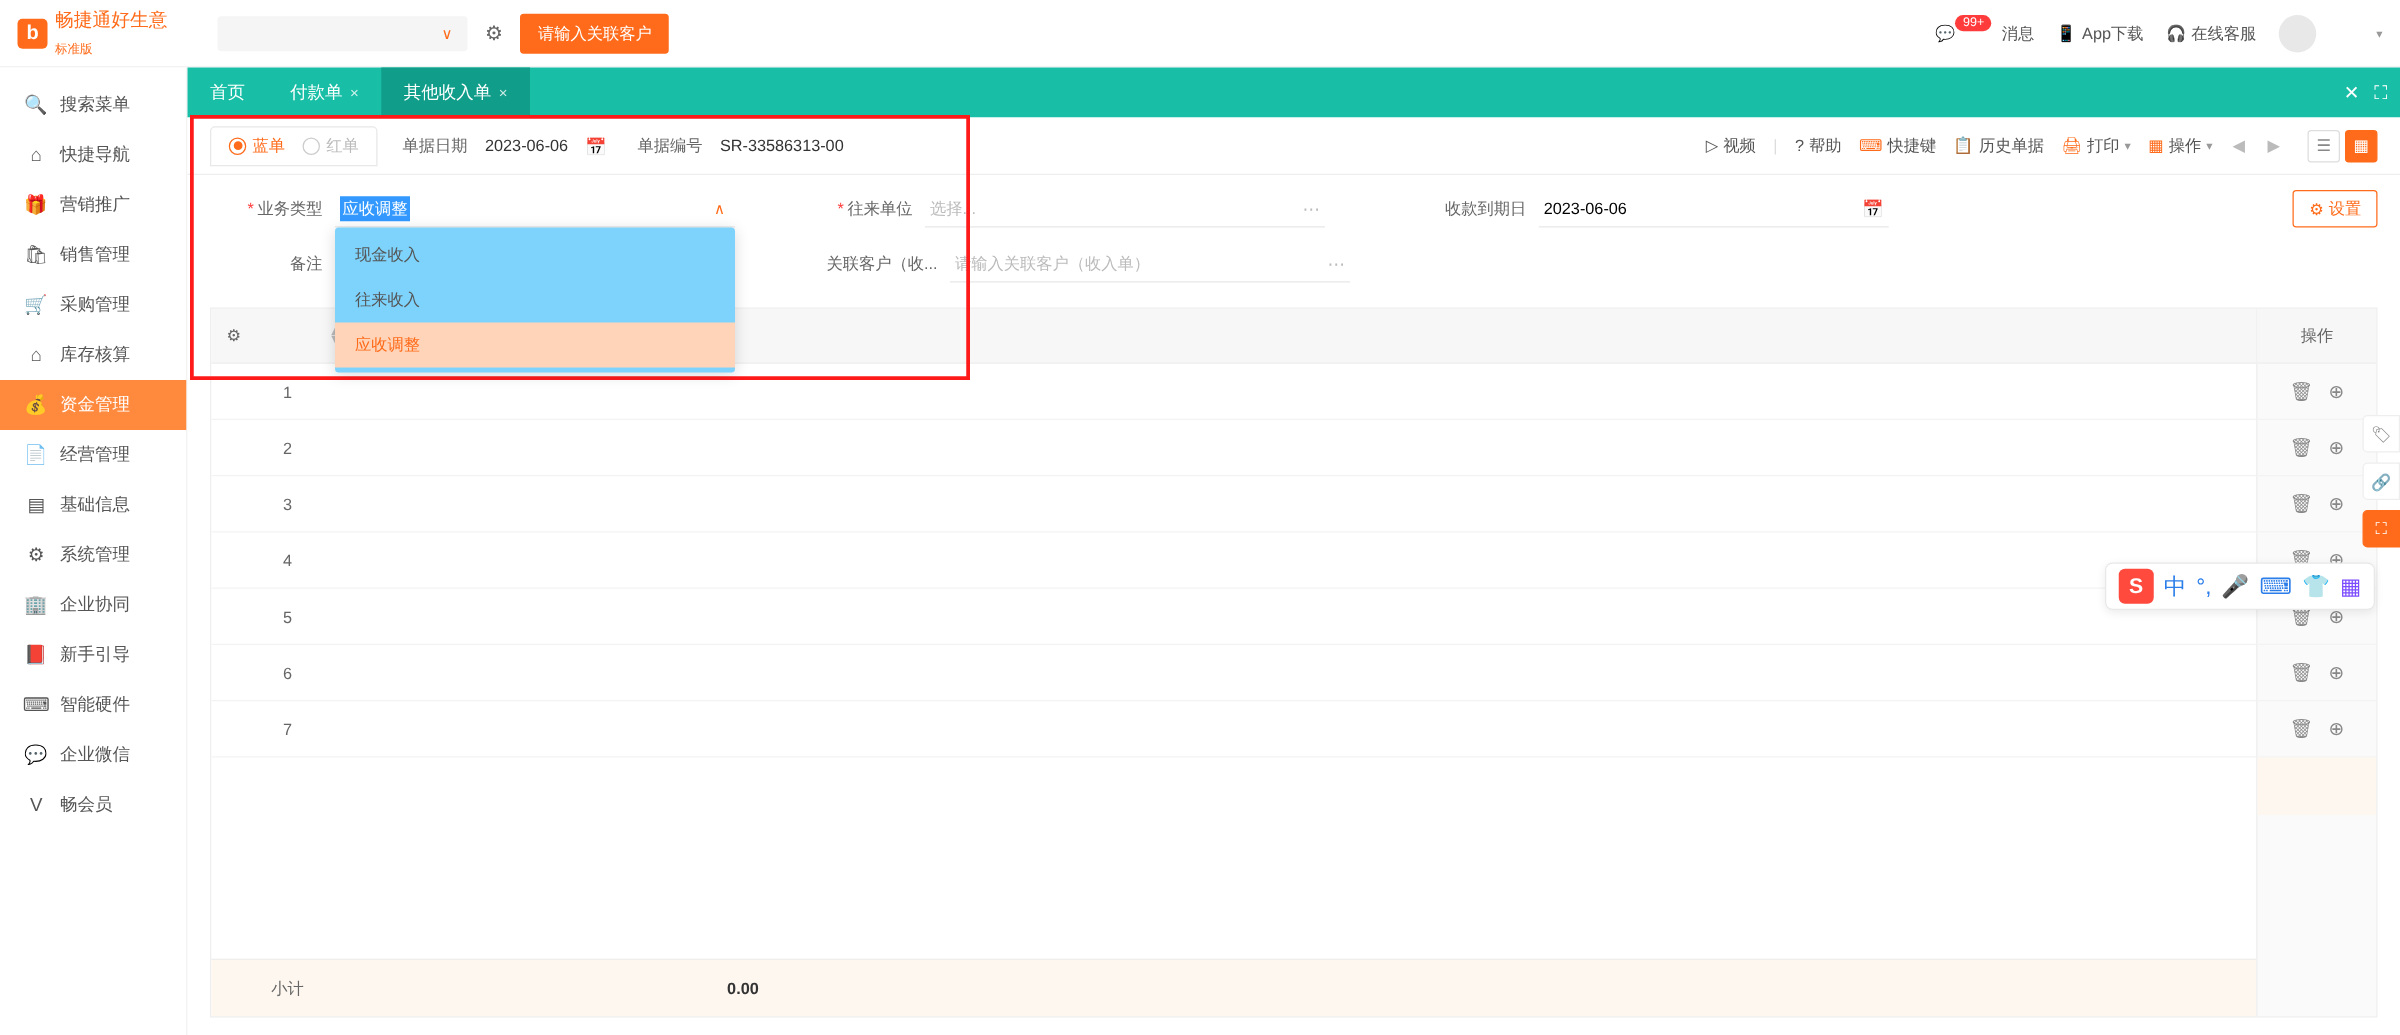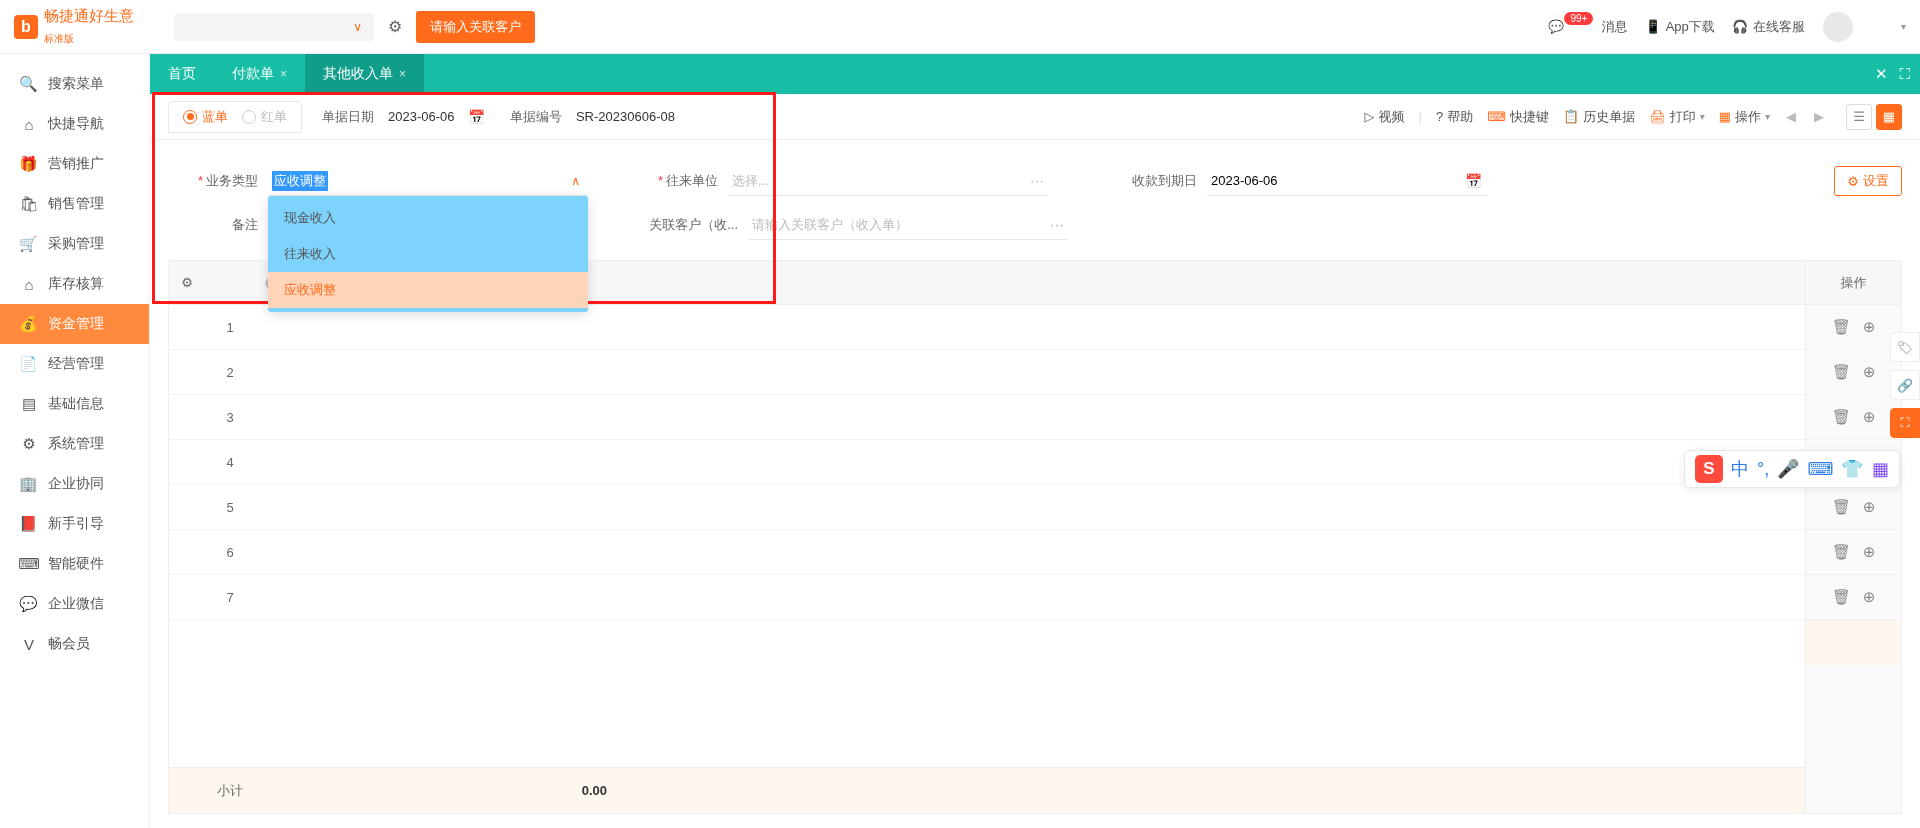--- a/index.html
+++ b/index.html
@@ -56,21 +56,21 @@
     .cal-icon { color: #ff6b1a; font-size: 14px;}
     .toolbar-right { margin-left: auto; display: flex; align-items: center; gap: 14px; color: #555;}
     .tbtn { display: flex; align-items: center; gap: 4px; cursor: pointer; font-size: 13px;}
     .view-switch { display: flex; align-items: center; gap: 4px; margin-left: 6px;}
     .vs-btn { width: 26px; height: 26px; border: 1px solid #ddd; display: flex; align-items: center; justify-content: center; border-radius: 3px; color: #888; cursor: pointer;}
     .vs-btn.active { background: #ff6b1a; border-color: #ff6b1a; color: #fff;}
     .nav-arrow {color: #bbb; cursor: pointer; padding: 0 2px;}
     
     
     .form-area { padding: 12px 18px 6px; background: #fff;}
-    .form-row { display: flex; align-items: flex-end; margin-bottom: 14px; }
+    .form-row { display: flex; align-items: center; margin-bottom: 14px; gap: 12px;}
     .field { display: flex; align-items: center; gap: 10px; position: relative;}
     .field-label { width: 90px; text-align: right; color: #666; font-size: 13px;}
     .req { color: #ff3b3b; margin-right: 3px;}
     .field-input { width: 320px; height: 30px; border: none; border-bottom: 1px solid #e8e8e8; padding: 0 22px 0 4px; font-size: 13px; outline: none;}
     .field-input::placeholder { color: #bbb;}
     .field .more-icon { position: absolute; right: 4px; color: #bbb; font-size: 14px; cursor: pointer;}
     .selected-text { background: #3399ff; color: #fff; padding: 1px 2px;}
     .settings-btn { margin-left: auto; border: 1px solid #ff6b1a; color: #ff6b1a; padding: 5px 12px; border-radius: 3px; cursor: pointer; display: flex; align-items: center; gap: 4px; font-size: 13px; background: #fff;}
     
     
@@ -259,21 +259,21 @@
             </div>
             <div class="radio">
               <span class="radio-dot"></span>
               <span class="rt" style="color:#bbb;">红单</span>
             </div>
           </div>
           <span class="toolbar-label">单据日期</span>
           <span class="toolbar-value">2023-06-06</span>
           <span class="cal-icon">📅</span>
           <span class="toolbar-label" style="margin-left:10px;">单据编号</span>
-          <span class="toolbar-value">SR-20230606-08</span>
+          <span class="toolbar-value">SR-33586313-00</span>
 
           <div class="toolbar-right">
             <div class="tbtn">
                 <span>▷</span>
                 <span>视频</span>
               </div>
             <span style="color:#ddd;">|</span>
             <div class="tbtn">
                 <span>?</span>
                 <span>帮助</span>
@@ -313,21 +313,21 @@
                 <span class="selected-text">应收调整</span>
               </div>
               <span class="chevron-up">∧</span>
 
               <div class="dropdown" id="dropdown">
                   <div class="dropdown-item">现金收入</div>
                   <div class="dropdown-item">往来收入</div>
                   <div class="dropdown-item highlighted">应收调整</div>
                 </div>
             </div>
-            <div class="field" style="margin-left:40px;margin-top:14px;">
+            <div class="field" style="margin-left:40px;">
               <div class="field-label"><span class="req">*</span><span>往来单位</span></div>
               <input class="field-input" placeholder="选择..." style="">
               <span class="more-icon">⋯</span>
             </div>
             <div class="field" style="margin-left:40px;">
               <div class="field-label" style="width:auto;margin-left:44px;"><span>收款到期日</span></div>
               <input class="field-input" style="width: 280px;" value="2023-06-06">
               <span class="more-icon cal-icon">📅</span>
             </div>
             <button class="settings-btn">

